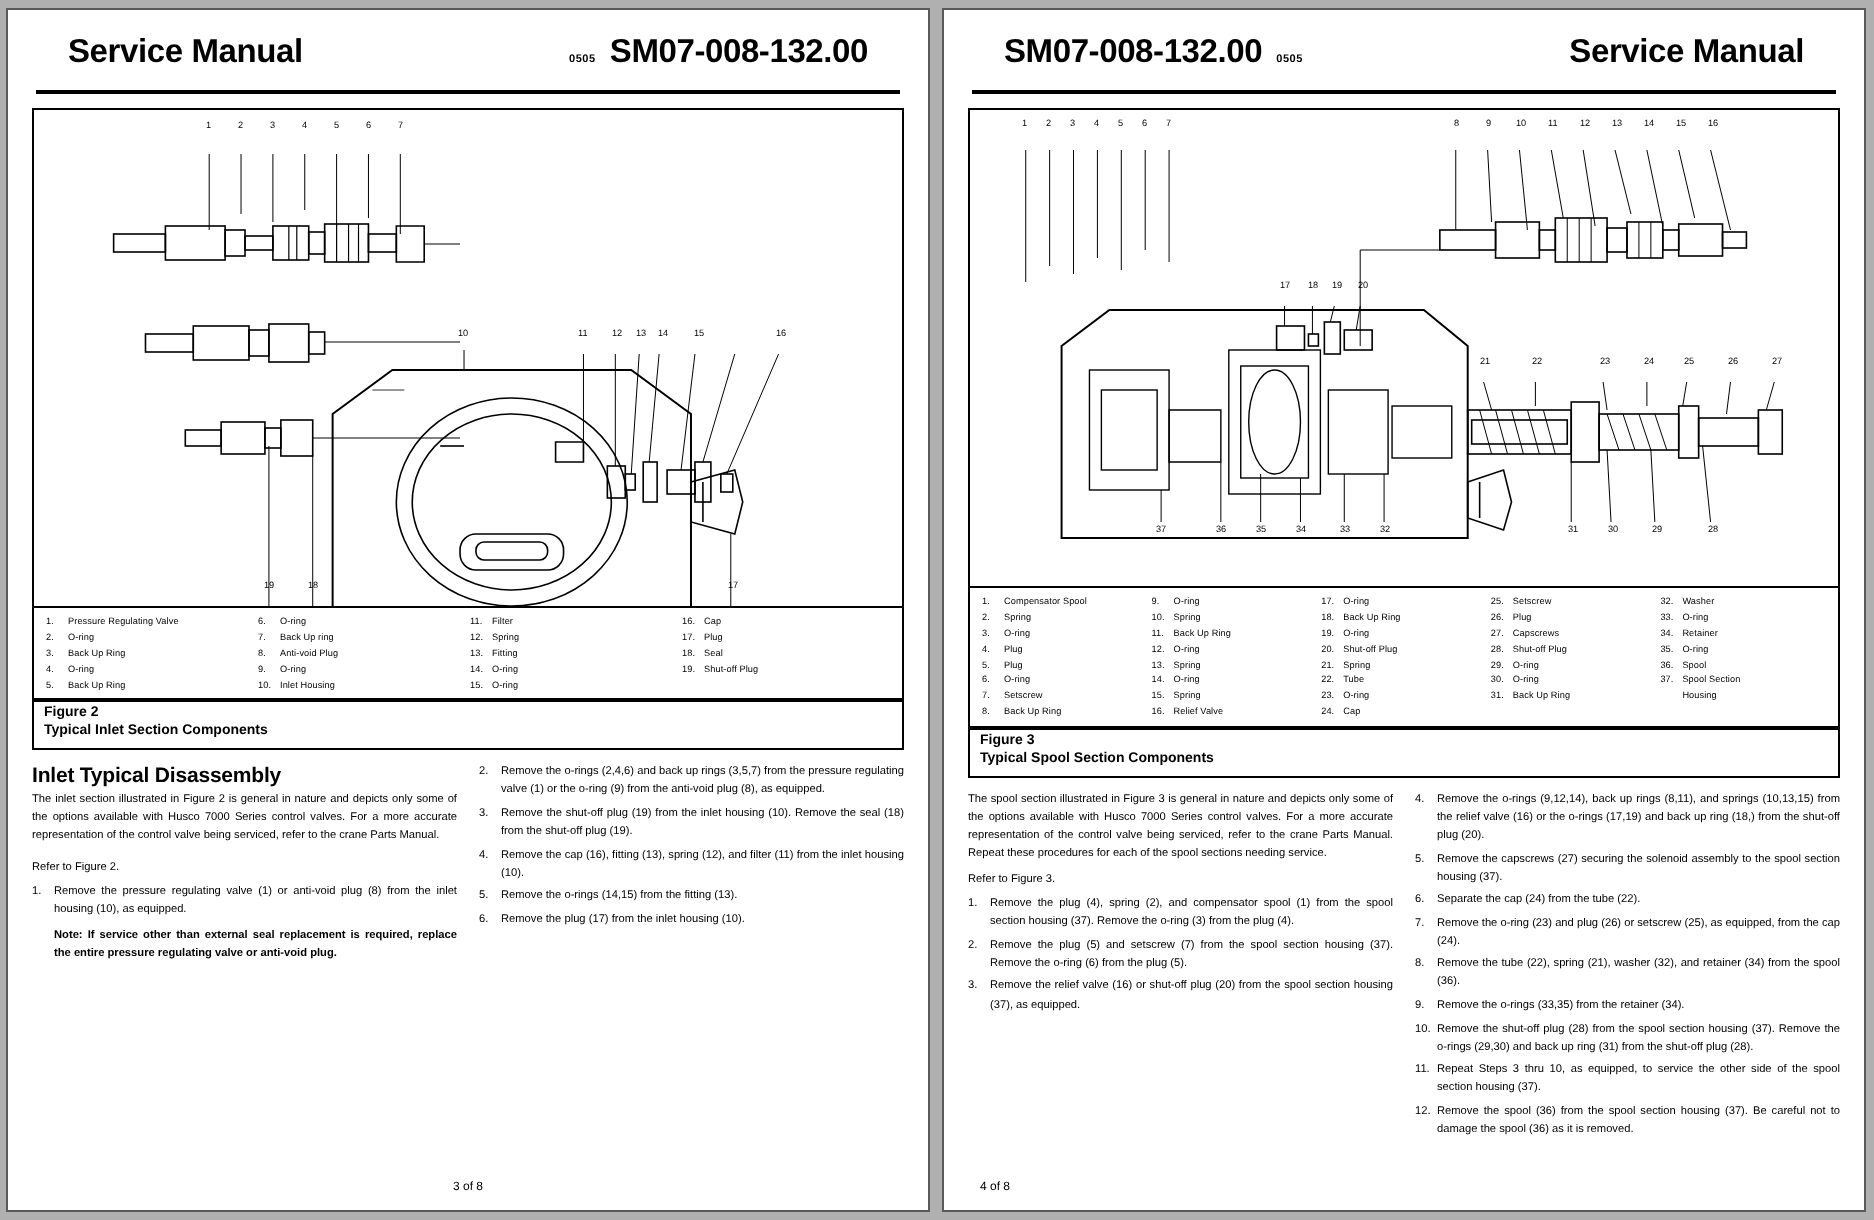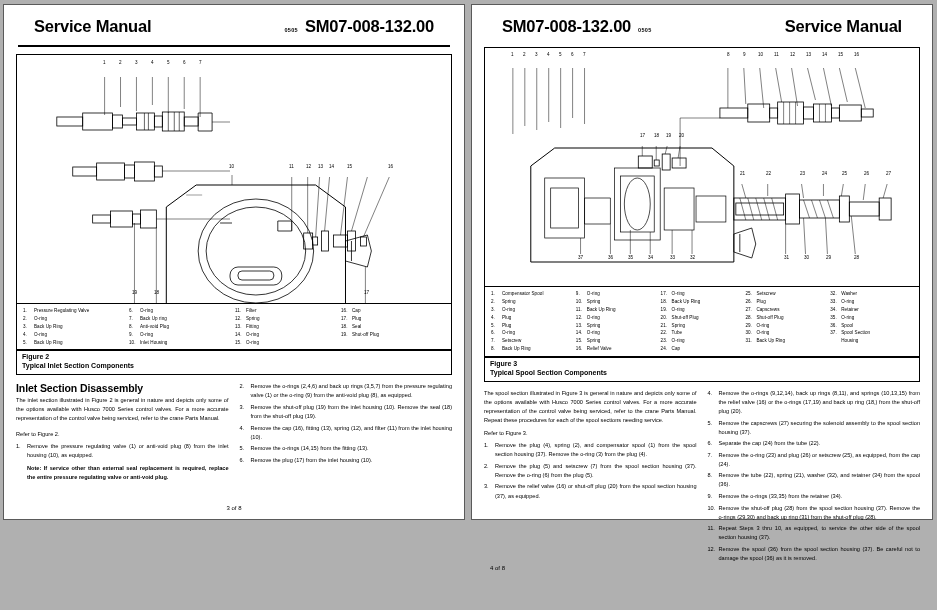--- a/index.html
+++ b/index.html
@@ -16,21 +16,21 @@
     background: #b0b0b0;
     display: flex;
     gap: 6px;
     padding: 4px 3px;
   }
   .page {
     position: relative;
     background: #ffffff;
     border: 1px solid #5a5a5a;
     width: 462px;
-    height: 516px;
+    height: 602px;
     padding: 10px 12px 6px 12px;
     display: flex;
     flex-direction: column;
   }
 
   
   .pg-header {
     display: flex;
     align-items: baseline;
     height: 26px;
@@ -376,21 +376,21 @@
       </div>
 
       <div class="fig-caption">
         <div class="cap-l1">Figure 2</div>
         <div class="cap-l2">Typical Inlet Section Components</div>
       </div>
     </div>
 
     <div class="body-wrap">
       <div class="txt-col">
-        <h2 class="sect-title">Inlet Section Disassembly</h2>
+        <h2 class="sect-title">Inlet Typical Disassembly</h2>
         <p class="para">The inlet section illustrated in Figure 2 is general in nature and depicts only some of the options available with Husco 7000 Series control valves.  For a more accurate representation of the control valve being serviced, refer to the crane Parts Manual.</p>
         <p class="refline">Refer to Figure 2.</p>
         <ol class="steps">
           <li class="step">
             <span class="snum">1.</span>
             <span class="stxt">Remove the pressure regulating valve (1) or anti-void plug (8) from the inlet housing (10), as equipped.</span>
           </li>
         </ol>
         <div class="note">Note:   If service other than external seal replacement is required, replace the entire pressure regulating valve or anti-void plug.</div>
       </div>

